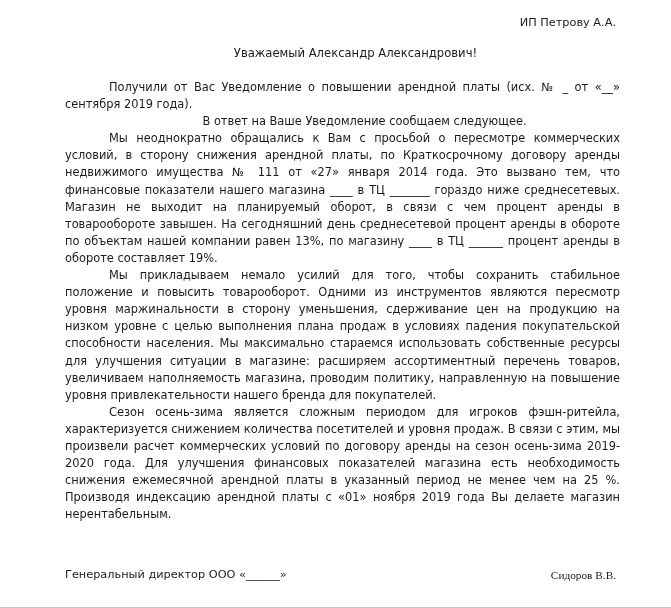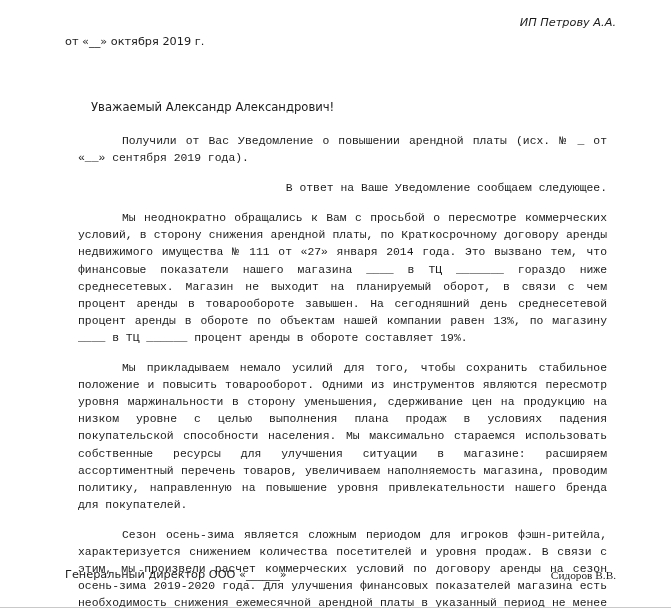--- a/index.html
+++ b/index.html
@@ -33,44 +33,42 @@
     align-items: flex-start;
     font-size: 11.3px;
     line-height: 19px;
   }
   .header-left {
     white-space: pre-line;
   }
   .header-right {
     white-space: nowrap;
     padding-right: 4px;
-    font-style: italic;
   }
   .salutation {
-    margin-top: 28px;
-    text-align: left;
+    margin-top: 12px;
+    text-align: center;
     font-size: 11.6px;
     line-height: 18px;
     padding-left: 26px;
   }
   .body-block {
     margin-top: 17px;
   }
   p.para {
-    margin: 13px;
+    margin: 0;
     text-align: justify;
     text-justify: inter-word;
     text-indent: 44px;
     font-size: 11.4px;
     line-height: 17.1px;
     hyphens: none;
-    font-family: Liberation Mono, monospace;
   }
   p.para.tight {
-    text-align: right;
+    text-align: center;
   }
   .signature {
     position: absolute;
     left: 65px;
     right: 51px;
     top: 567px;
     display: flex;
     justify-content: space-between;
     font-size: 11.3px;
     line-height: 16px;
@@ -81,21 +79,20 @@
     font-family: Liberation Serif, serif;
   }
 </style>
 </head>
 <body>
 
 <div class="page">
 
   <div class="doc-header">
     <div class="header-left">
-      <div>от «__» октября 2019 г.</div>
     </div>
     <div class="header-right">ИП Петрову А.А.</div>
   </div>
 
   <div class="salutation">Уважаемый Александр Александрович!</div>
 
   <div class="body-block">
     <p class="para">Получили от Вас Уведомление о повышении арендной платы (исх. № _ от «__» сентября 2019 года).</p>
     <p class="para tight">В ответ на Ваше Уведомление сообщаем следующее.</p>
     <p class="para">Мы неоднократно обращались к Вам с просьбой о пересмотре коммерческих условий, в сторону снижения арендной платы, по Краткосрочному договору аренды недвижимого имущества № 111 от «27» января 2014 года. Это вызвано тем, что финансовые показатели нашего магазина ____ в ТЦ _______ гораздо ниже среднесетевых. Магазин не выходит на планируемый оборот, в связи с чем процент аренды в товарообороте завышен. На сегодняшний день среднесетевой процент аренды в обороте по объектам нашей компании равен 13%, по магазину ____ в ТЦ ______ процент аренды в обороте составляет 19%.</p>

